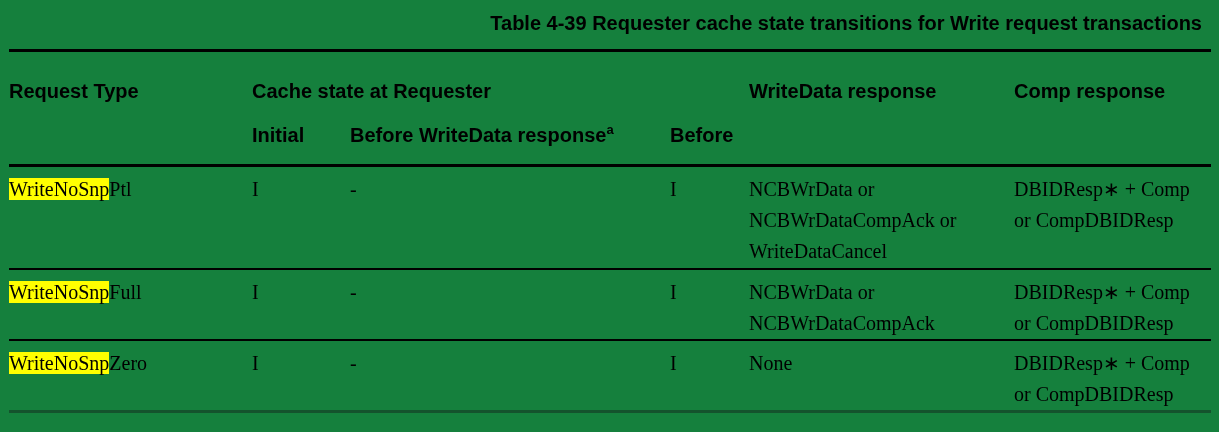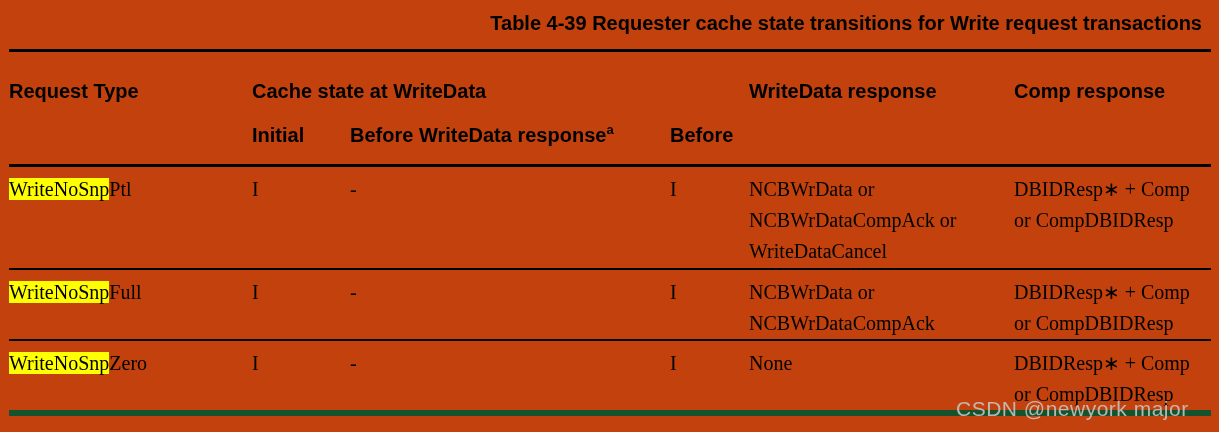--- a/index.html
+++ b/index.html
@@ -1,20 +1,20 @@
 <!DOCTYPE html>
 <html><head>
 <meta charset="utf-8">
 <style>
   html, body { margin: 0; padding: 0; }
   .page {
     position: relative;
     width: 1219px;
     height: 432px;
-    background: #c2410c;
+    background: #15803d;
     overflow: hidden;
     color: #000;
   }
   .caption {
     position: absolute;
     top: 12px;
     right: 17px;
     font-family: "Liberation Sans", sans-serif;
     font-weight: bold;
     font-size: 20px;
@@ -53,21 +53,21 @@
     line-height: 31px;
     vertical-align: top;
     padding: 7px 0 0 0;
     white-space: pre-line;
   }
   td.c1, th.c1 { padding-left: 19px; }
   tbody tr.r1 { height: 103px; }
   tbody tr.r2 { height: 68px; }
   tbody tr.r3 { height: 71px; }
   tbody tr { border-bottom: 2px solid #000; }
-  tbody tr:last-child { border-bottom: 6px solid #14532d; }
+  tbody tr:last-child { border-bottom: 3px solid #14532d; }
   .hl { background: #ffff00; }
   .watermark {
     position: absolute;
     left: 956px;
     top: 397px;
     font-family: "Liberation Sans", sans-serif;
     font-size: 21px;
     letter-spacing: 0.5px;
     color: #c9c9c9;
     opacity: 0.85;
@@ -88,21 +88,21 @@
       <col style="width:243px">
       <col style="width:98px">
       <col style="width:320px">
       <col style="width:79px">
       <col style="width:265px">
       <col style="width:197px">
     </colgroup>
     <thead>
       <tr class="h1">
         <th rowspan="2" class="c1 rule-bottom">Request Type</th>
-        <th colspan="3">Cache state at WriteData</th>
+        <th colspan="3">Cache state at Requester</th>
         <th rowspan="2" class="rule-bottom">WriteData response</th>
         <th rowspan="2" class="rule-bottom">Comp response</th>
       </tr>
       <tr class="h2">
         <th class="rule-bottom">Initial</th>
         <th class="rule-bottom"><span>Before WriteData response</span><sup>a</sup></th>
         <th class="rule-bottom">Before</th>
       </tr>
     </thead>
     <tbody>
@@ -132,15 +132,14 @@
         <td>I</td>
         <td>-</td>
         <td>I</td>
         <td>None</td>
         <td>DBIDResp∗ + Comp
 or CompDBIDResp</td>
       </tr>
     </tbody>
   </table>
 
-  <div class="watermark" style="color: rgb(201, 201, 201);">CSDN @newyork major</div>
 
 </div>
 
 </body></html>

